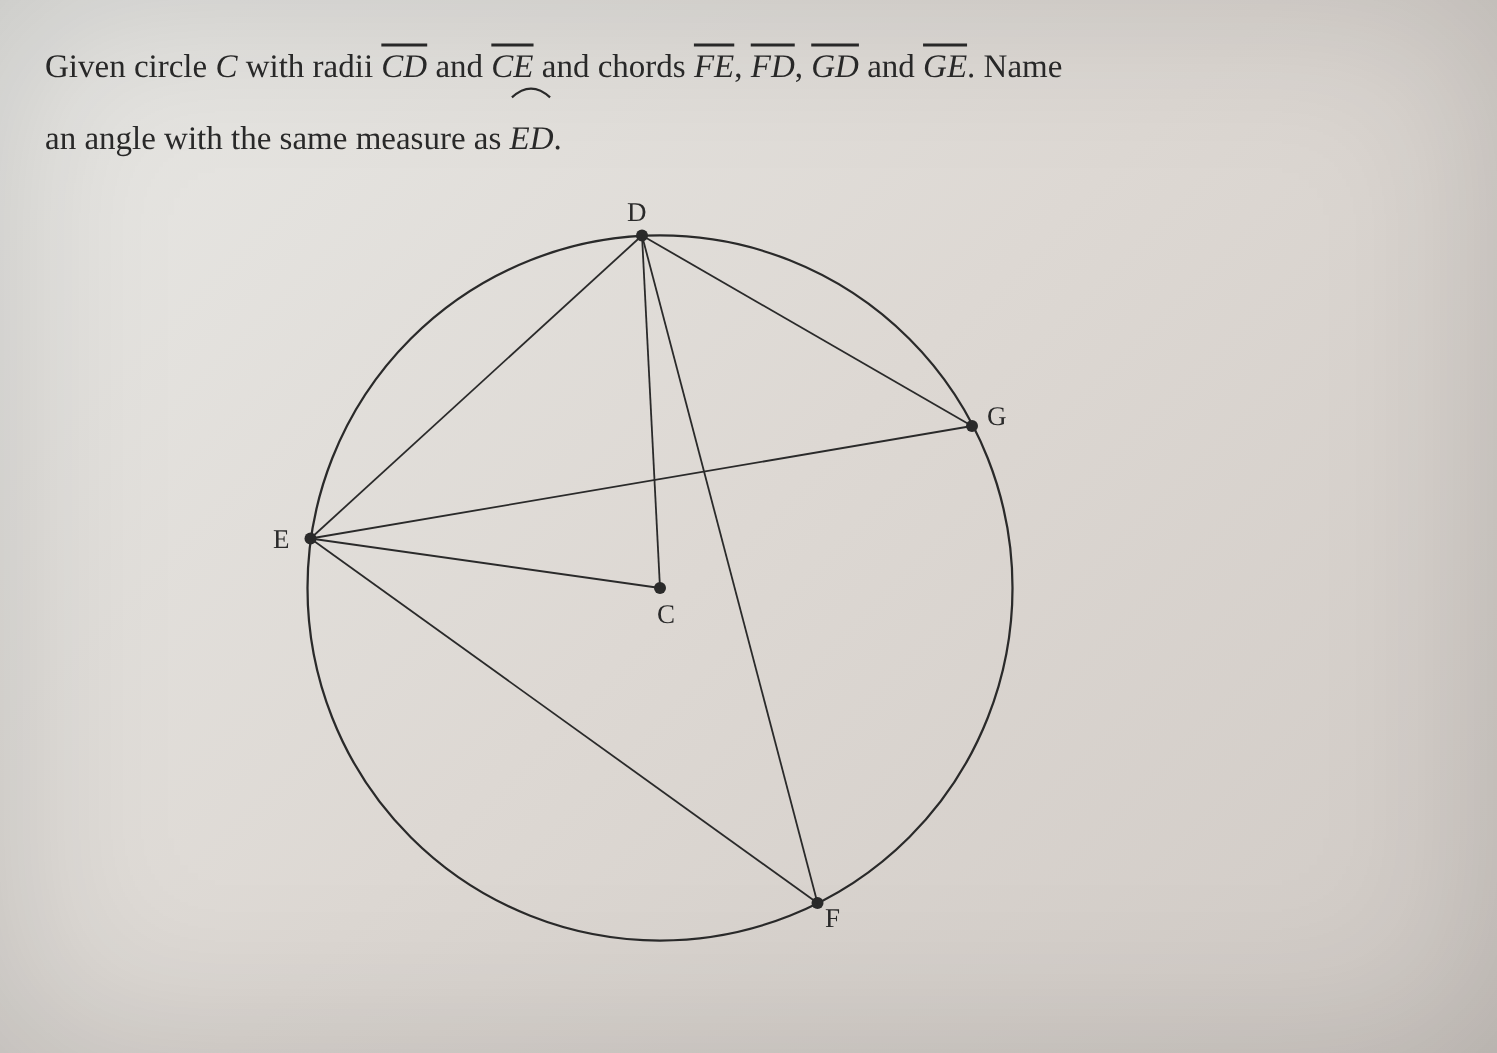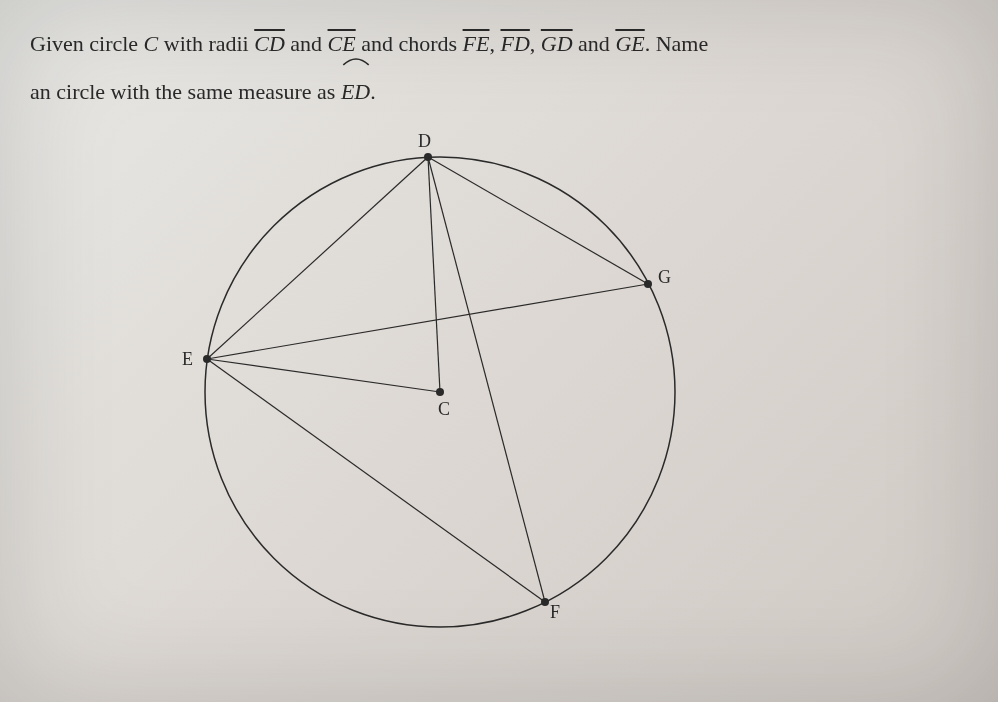--- a/index.html
+++ b/index.html
@@ -68,21 +68,21 @@
       box-shadow: inset 0 0 120px rgba(0,0,0,0.15);
     }
   </style>
 </head>
 <body>
 
 <div class="page">
   <div class="problem-text">
     <span>Given circle </span><span class="italic">C</span><span> with radii </span><span class="italic overline">CD</span><span> and </span><span class="italic overline">CE</span><span> and chords </span><span class="italic overline">FE</span><span>, </span><span class="italic overline">FD</span><span>, </span><span class="italic overline">GD</span><span> and </span><span class="italic overline">GE</span><span>. Name</span>
     <br>
-    <span>an circle with the same measure as </span><span class="arc-container"><svg class="arc-symbol" viewBox="0 0 30 12">
+    <span>an angle with the same measure as </span><span class="arc-container"><svg class="arc-symbol" viewBox="0 0 30 12">
           <path d="M 2 10 Q 15 -2 28 10" stroke="#2a2a2a" stroke-width="1.5" fill="none"></path>
         </svg><span class="italic">ED</span></span><span>.</span>
   </div>
 
   <div class="figure-container">
     <svg width="560" height="520">
 
       <circle cx="290" cy="265" r="235" stroke="#2a2a2a" stroke-width="1.5" fill="none"></circle>
 
       <circle cx="278" cy="30" r="4" fill="#2a2a2a"></circle>

